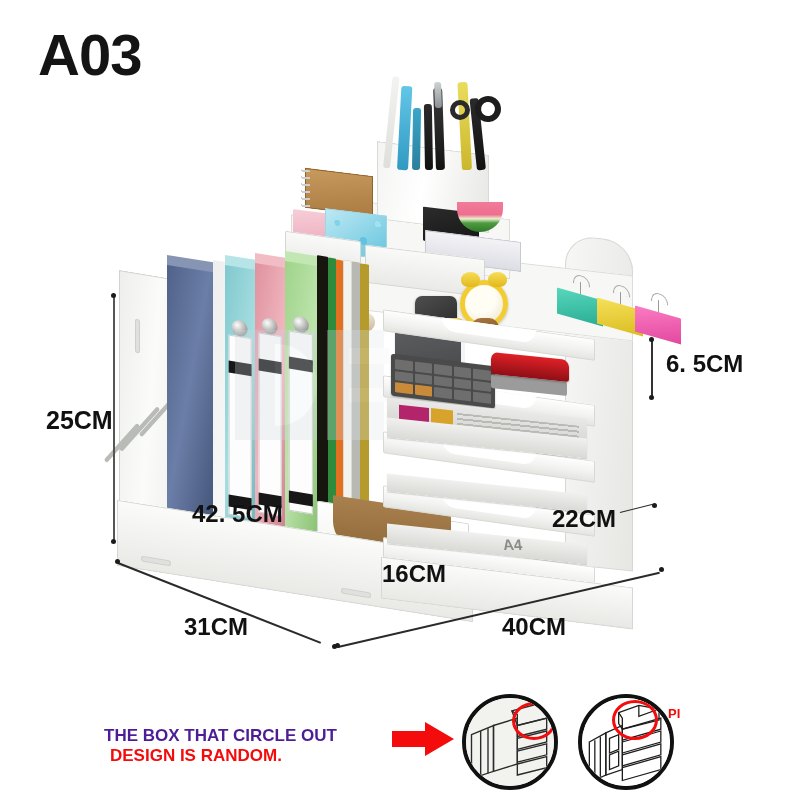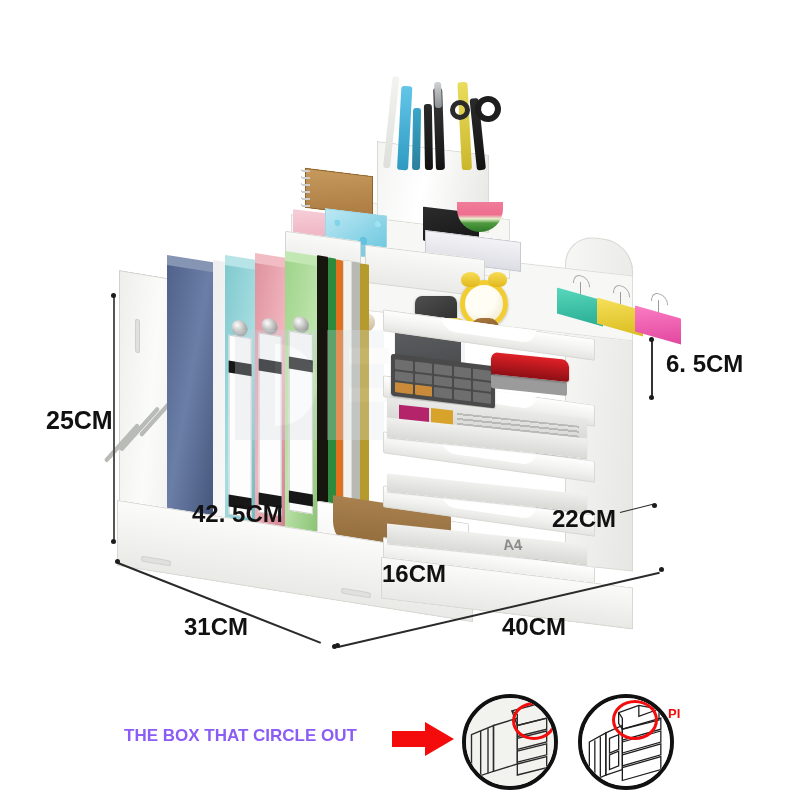--- a/index.html
+++ b/index.html
@@ -229,22 +229,22 @@
   .dimline{ position:absolute; background:#2a2a2a; transform-origin:left center; }
   .dot{ position:absolute; width:5px; height:5px; border-radius:50%; background:#1c1c1c; }
 
   
   .remark-title{
     position:absolute; left:110px; top:686px;
     font-size:34px; font-weight:bold; color:#f40b0b; line-height:1;
     letter-spacing:-0.5px;
   }
   .remark-l1{
-    position:absolute; left:124px; top:725px;
-    font-size:17px; font-weight:bold; color:#8b5cf6; line-height:1.25;
+    position:absolute; left:104px; top:725px;
+    font-size:17px; font-weight:bold; color:#4c1d95; line-height:1.25;
     letter-spacing:0px;
   }
   .remark-l2{
     position:absolute; left:110px; top:745px;
     font-size:17px; font-weight:bold; color:#f40b0b; line-height:1.25;
   }
   .arrow{ position:absolute; left:392px; top:722px; width:62px; height:34px; }
   .arrow .shaft{
     position:absolute; left:0; top:9px; width:36px; height:16px; background:#f40b0b;
   }
@@ -263,20 +263,21 @@
   }
   .pi-text{
     position:absolute; color:#f40b0b; font-weight:bold; font-size:13px;
   }
 </style>
 </head>
 <body>
 
 <div id="stage">
 
+  <div class="model-code">A03</div>
 
   <div id="product">
 
     <div class="rightwall" style="left:460px; top:178px; width:68px; height:330px; border-radius:30px 30px 0 0; transform:skewY(6deg);"></div>
 
     <div class="riser" style="left:188px; top:196px; width:340px; height:66px; transform:skewY(6.5deg); border-radius:2px;"></div>
 
     <div class="riser" style="left:255px; top:150px; width:150px; height:60px; transform:skewY(7deg);"></div>
 
     <div class="pencup"></div>
@@ -474,20 +475,21 @@
   <div class="dimline" style="left:620px; top:512px; width:34px; height:1.4px; transform:rotate(-14deg);"></div>
   <span class="dot" style="left:652px; top:503px;"></span>
   <div class="dim-label" style="left:552px; top:507px; font-size:24px;">22CM</div>
 
   <div class="dimline" style="left:651px; top:340px; width:2px; height:58px; background:#333;"></div>
   <span class="dot" style="left:649px; top:337px;"></span>
   <span class="dot" style="left:649px; top:395px;"></span>
   <div class="dim-label" style="left:666px; top:352px; font-size:24px;text-align:center;">6. 5CM</div>
 
   <div class="remark-l1">THE BOX THAT CIRCLE OUT</div>
+  <div class="remark-l2">DESIGN IS RANDOM.</div>
 
   <div class="arrow">
     <span class="shaft"></span>
     <span class="head"></span>
   </div>
 
   <div class="thumb" style="left:462px; top:694px;">
     <svg viewBox="0 0 96 96">
       <rect x="0" y="0" width="96" height="96" fill="#f2f2ef"></rect>
       <g stroke="#2b2b2b" stroke-width="1.5" fill="none">

